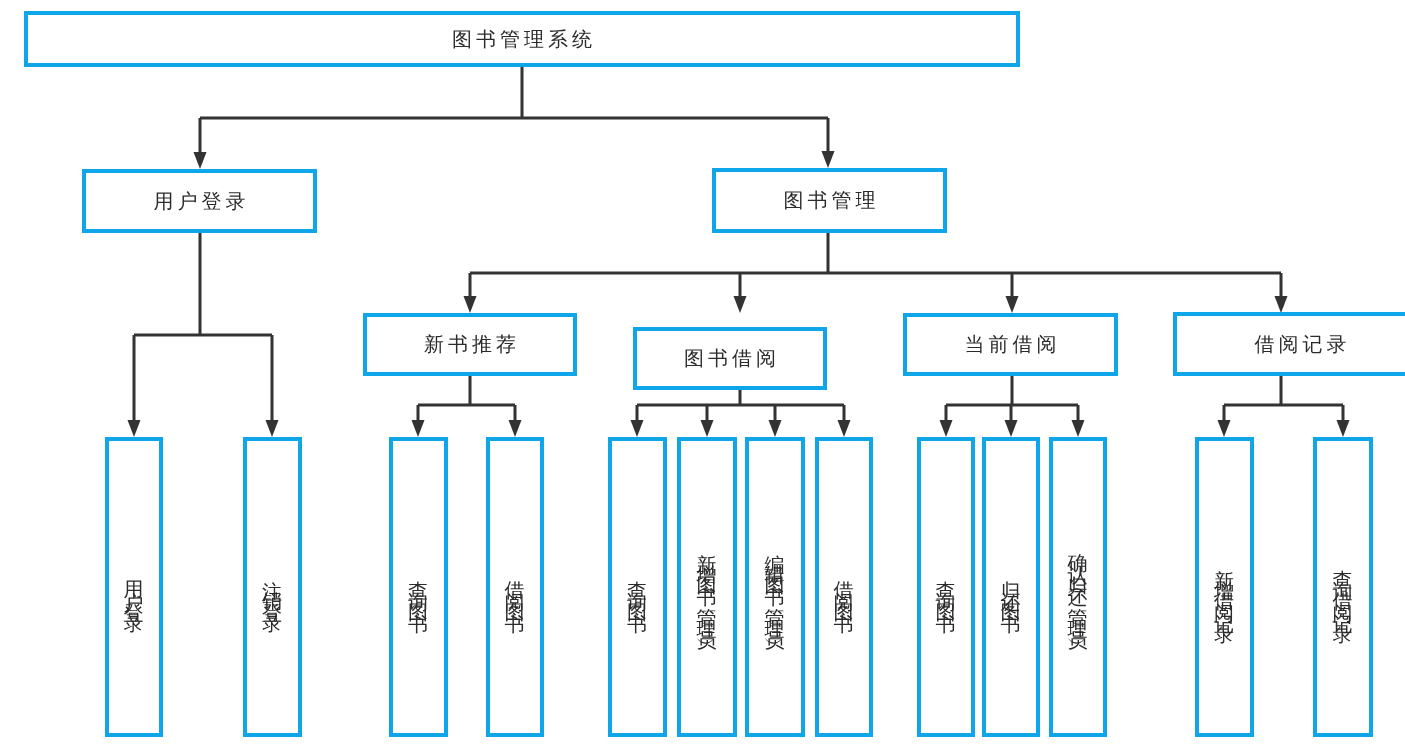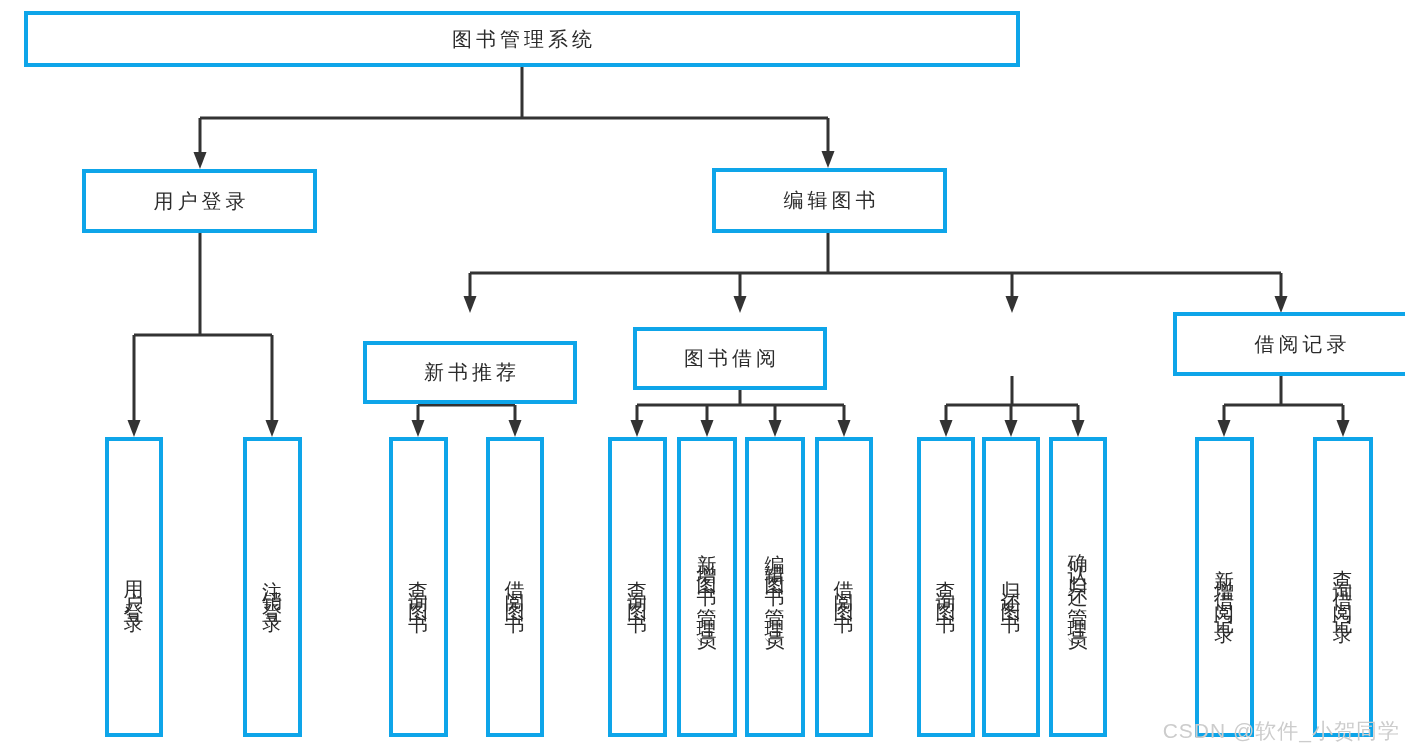--- a/index.html
+++ b/index.html
@@ -93,24 +93,25 @@
       <polygon points="1004.5,420 1017.5,420 1011,437"></polygon>
       <polygon points="1071.5,420 1084.5,420 1078,437"></polygon>
       <polygon points="1217.5,420 1230.5,420 1224,437"></polygon>
       <polygon points="1336.5,420 1349.5,420 1343,437"></polygon>
     </g>
   </svg>
 
   <div class="box h-label" style="left:24px; top:11px; width:996px; height:56px;">图书管理系统</div>
 
   <div class="box h-label" style="left:82px; top:169px; width:235px; height:64px;">用户登录</div>
-  <div class="box h-label" style="left:712px; top:168px; width:235px; height:65px;">编辑图书</div>
+  <div class="box h-label" style="left:712px; top:168px; width:235px; height:65px;">图书管理</div>
 
-  <div class="box h-label" style="left:363px; top:313px; width:214px; height:63px;margin-top:28px;">新书推荐</div>
+  <div class="box h-label" style="left:363px; top:313px; width:214px; height:63px;">新书推荐</div>
   <div class="box h-label" style="left:633px; top:313px; width:194px; height:63px;margin-top:14px;">图书借阅</div>
+  <div class="box h-label" style="left:903px; top:313px; width:215px; height:63px;">当前借阅</div>
   <div class="box h-label" style="left:1173px; top:312px; width:255px; height:64px;">借阅记录</div>
 
   <div class="box" style="left:105px; top:437px; width:58px; height:300px;">
     <span class="v-label">用户登录</span>
   </div>
   <div class="box" style="left:243px; top:437px; width:59px; height:300px;">
     <span class="v-label">注销登录</span>
   </div>
 
   <div class="box" style="left:389px; top:437px; width:59px; height:300px;">
@@ -143,15 +144,14 @@
     <span class="v-label">确认归还（管理员）</span>
   </div>
 
   <div class="box" style="left:1195px; top:437px; width:59px; height:300px;">
     <span class="v-label">新增借阅记录</span>
   </div>
   <div class="box" style="left:1313px; top:437px; width:60px; height:300px;">
     <span class="v-label">查询借阅记录</span>
   </div>
 
-  <div class="watermark">CSDN @软件_小贺同学</div>
 
 </div>
 
 </body></html>

